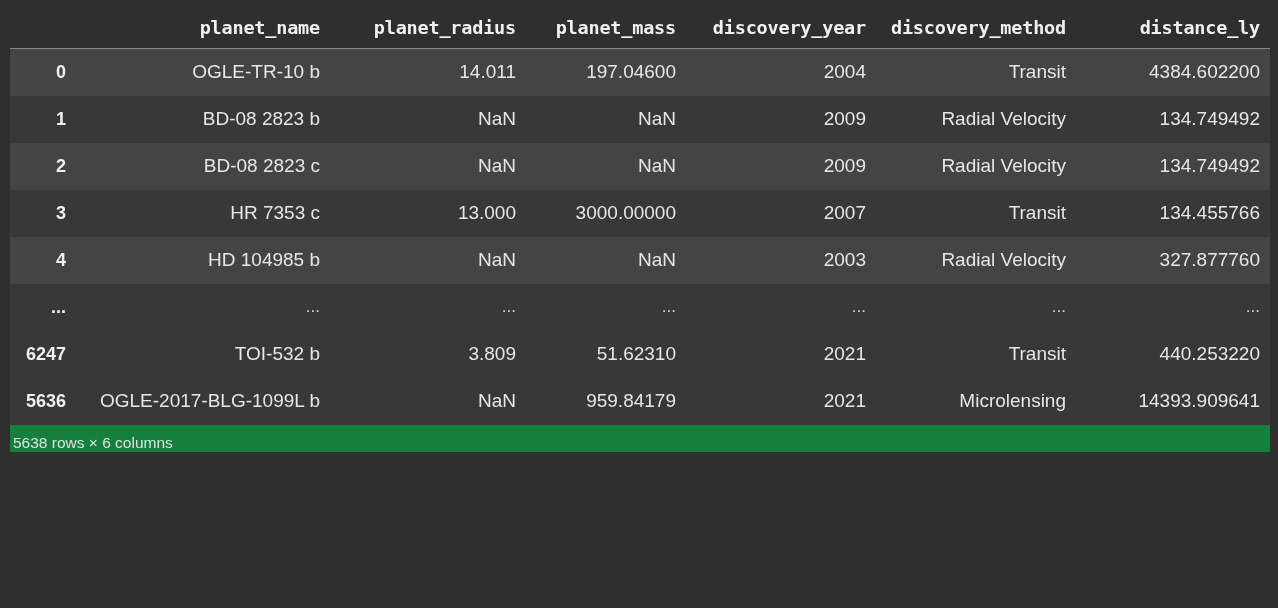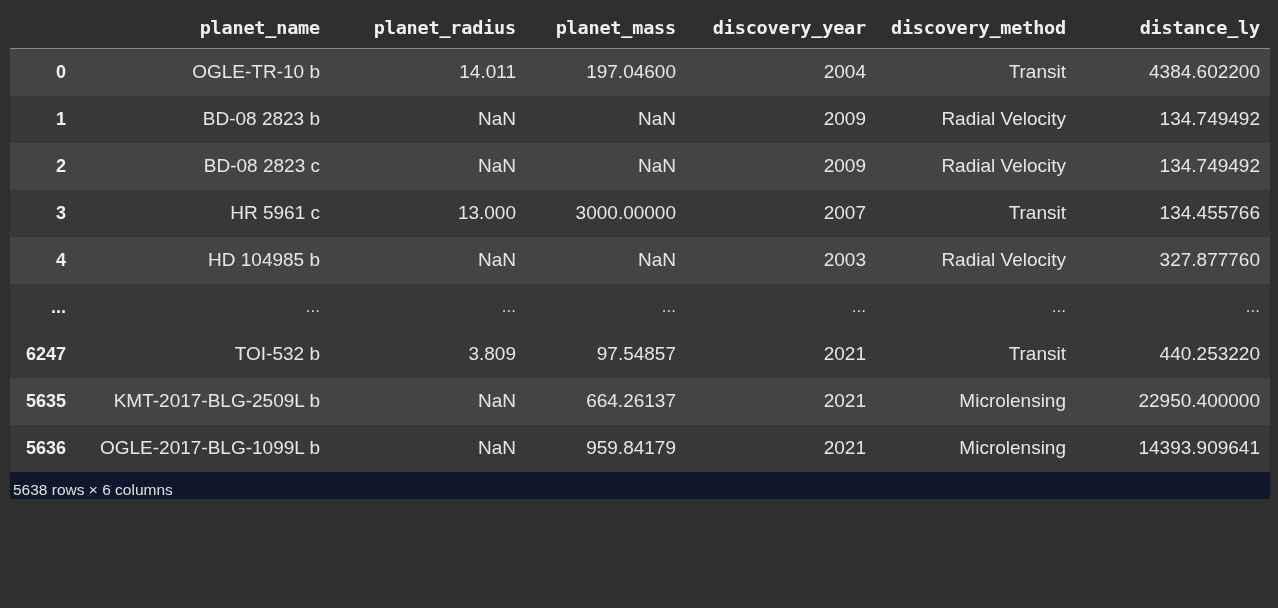--- a/index.html
+++ b/index.html
@@ -113,21 +113,21 @@
   .col-planet_mass  { width: 160px; }
   .col-discovery_year { width: 190px; }
   .col-discovery_method { width: 200px; }
   .col-distance_ly  { width: 194px; }
 
   .df-footer {
     font-family: "Liberation Sans", sans-serif;
     font-size: 15.5px;
     color: #e0e0e0;
     padding: 9px 0 0 3px;
-    background: #0f172a;
+    background: #15803d;
     white-space: nowrap;
   }
 </style>
 </head>
 <body>
 
 <div class="df-wrap">
   <table class="dataframe">
     <colgroup>
       <col class="col-index">
@@ -172,21 +172,21 @@
           <th>2</th>
           <td>BD-08 2823 c</td>
           <td>NaN</td>
           <td>NaN</td>
           <td>2009</td>
           <td>Radial Velocity</td>
           <td>134.749492</td>
         </tr>
         <tr class="stripe-dark">
           <th>3</th>
-          <td>HR 5961 c</td>
+          <td>HR 7353 c</td>
           <td>13.000</td>
           <td>3000.00000</td>
           <td>2007</td>
           <td>Transit</td>
           <td>134.455766</td>
         </tr>
         <tr class="stripe-light">
           <th>4</th>
           <td>HD 104985 b</td>
           <td>NaN</td>
@@ -201,33 +201,24 @@
           <td>...</td>
           <td>...</td>
           <td>...</td>
           <td>...</td>
           <td>...</td>
         </tr>
         <tr class="stripe-dark">
           <th>6247</th>
           <td>TOI-532 b</td>
           <td>3.809</td>
-          <td>97.54857</td>
+          <td>51.62310</td>
           <td>2021</td>
           <td>Transit</td>
           <td>440.253220</td>
-        </tr>
-        <tr class="stripe-light">
-          <th>5635</th>
-          <td>KMT-2017-BLG-2509L b</td>
-          <td>NaN</td>
-          <td>664.26137</td>
-          <td>2021</td>
-          <td>Microlensing</td>
-          <td>22950.400000</td>
         </tr>
         <tr class="stripe-dark">
           <th>5636</th>
           <td>OGLE-2017-BLG-1099L b</td>
           <td>NaN</td>
           <td>959.84179</td>
           <td>2021</td>
           <td>Microlensing</td>
           <td>14393.909641</td>
         </tr>

